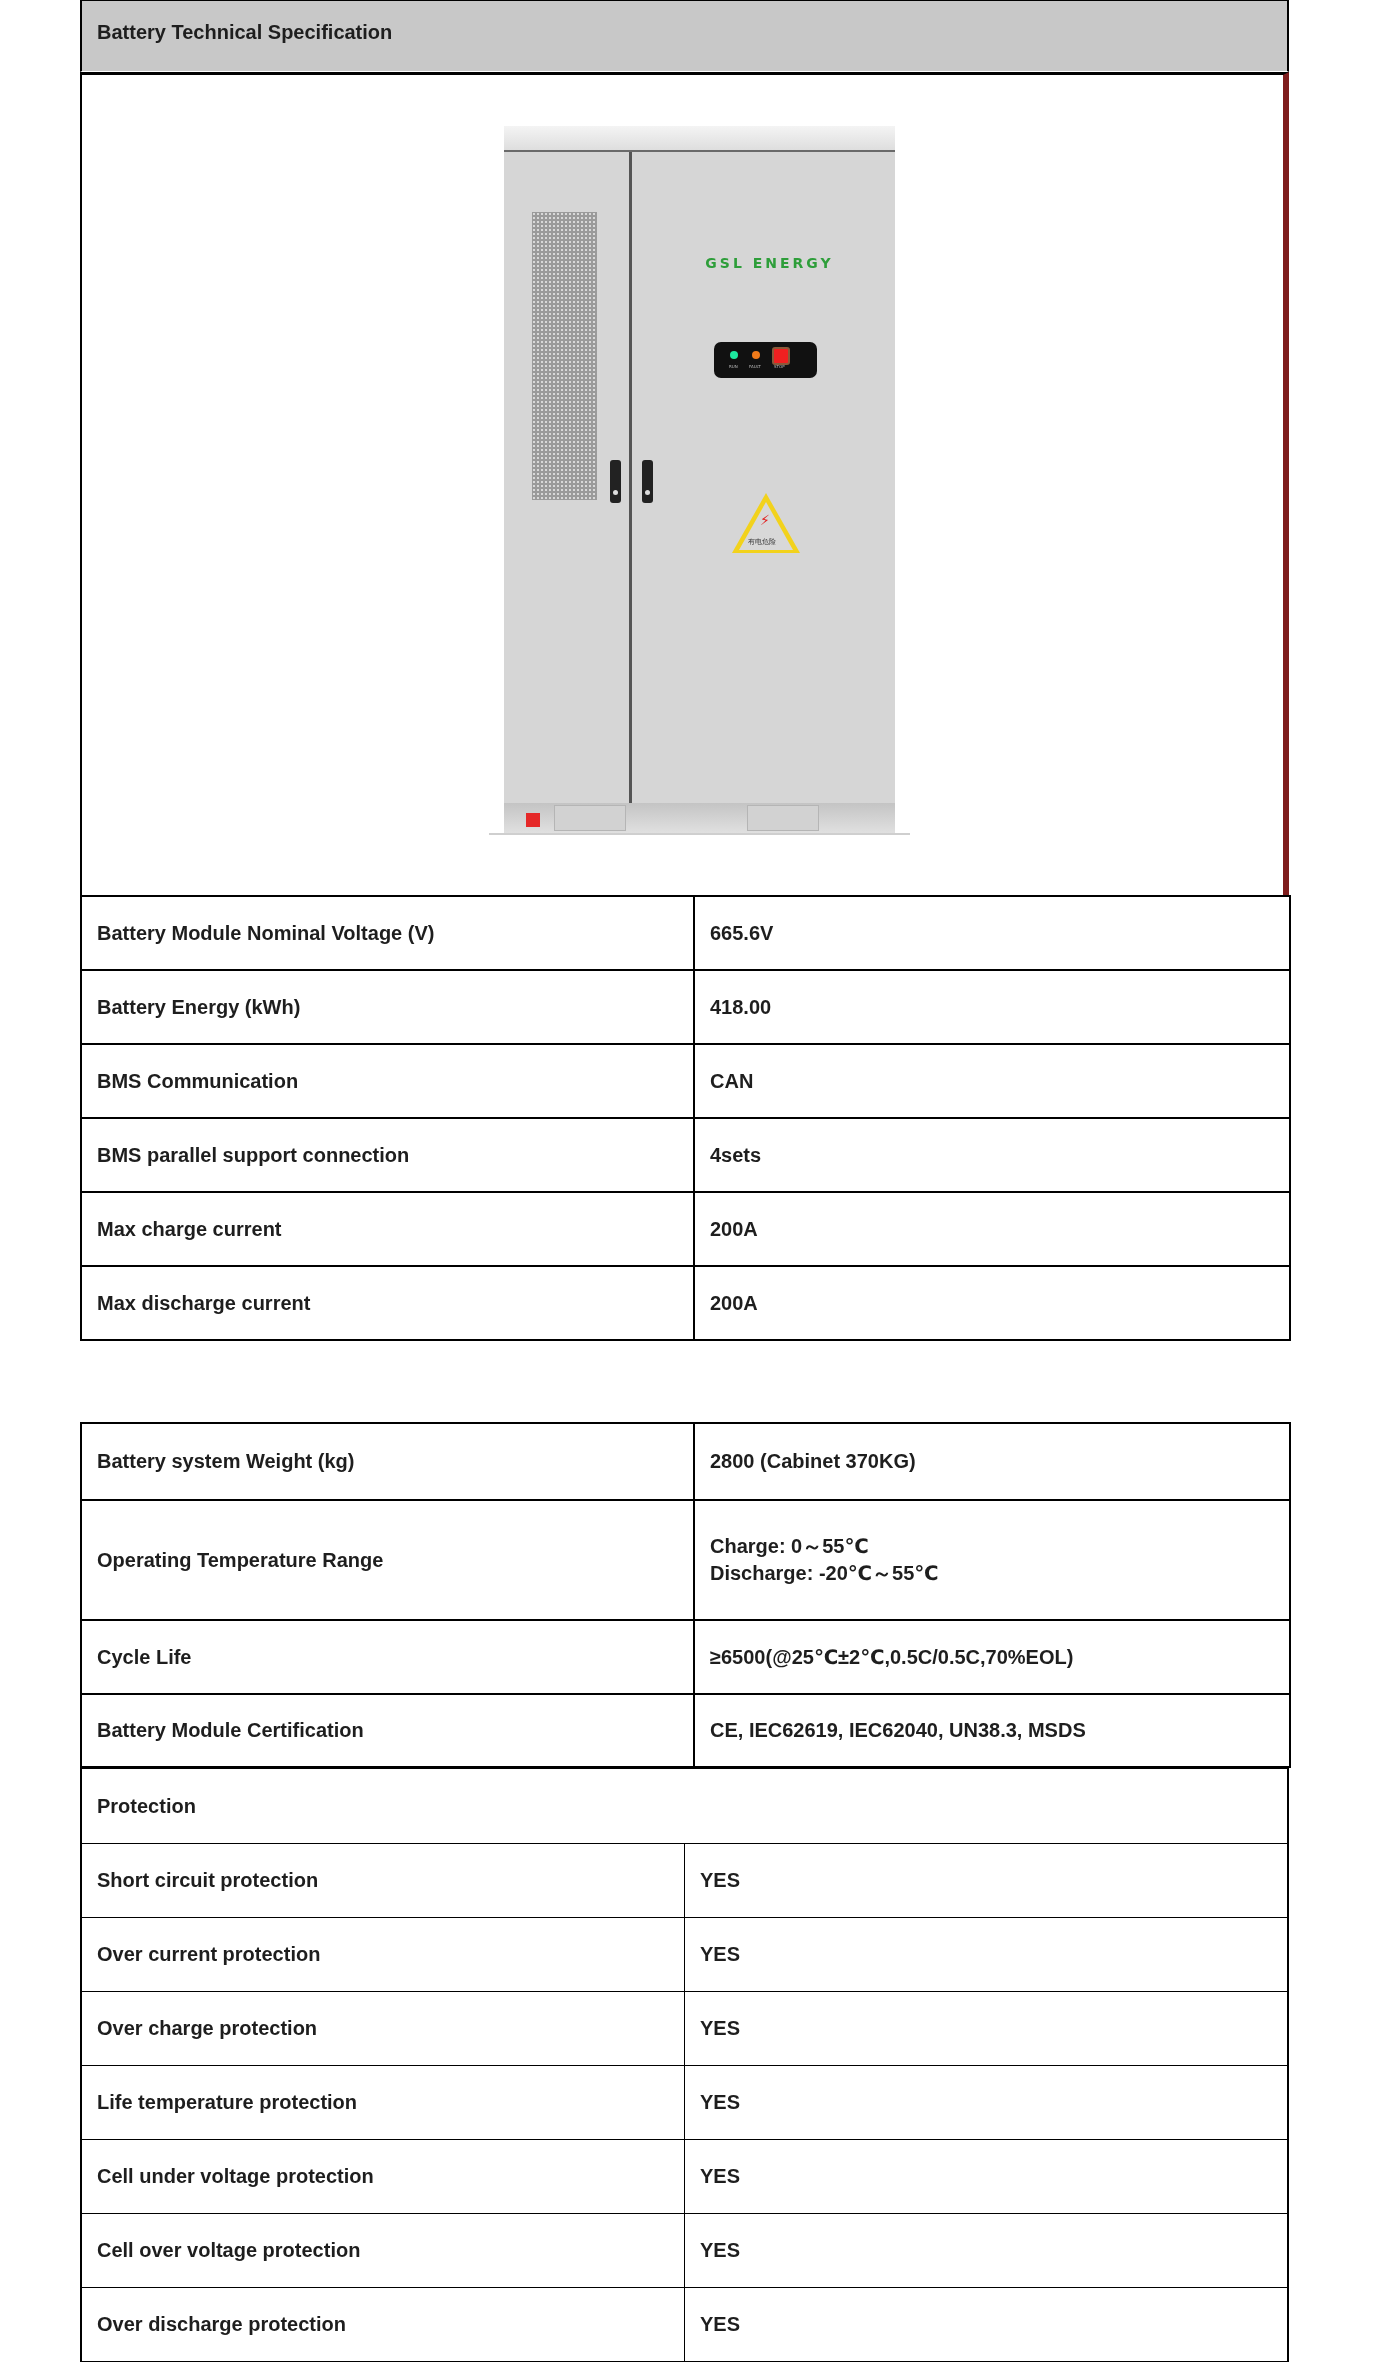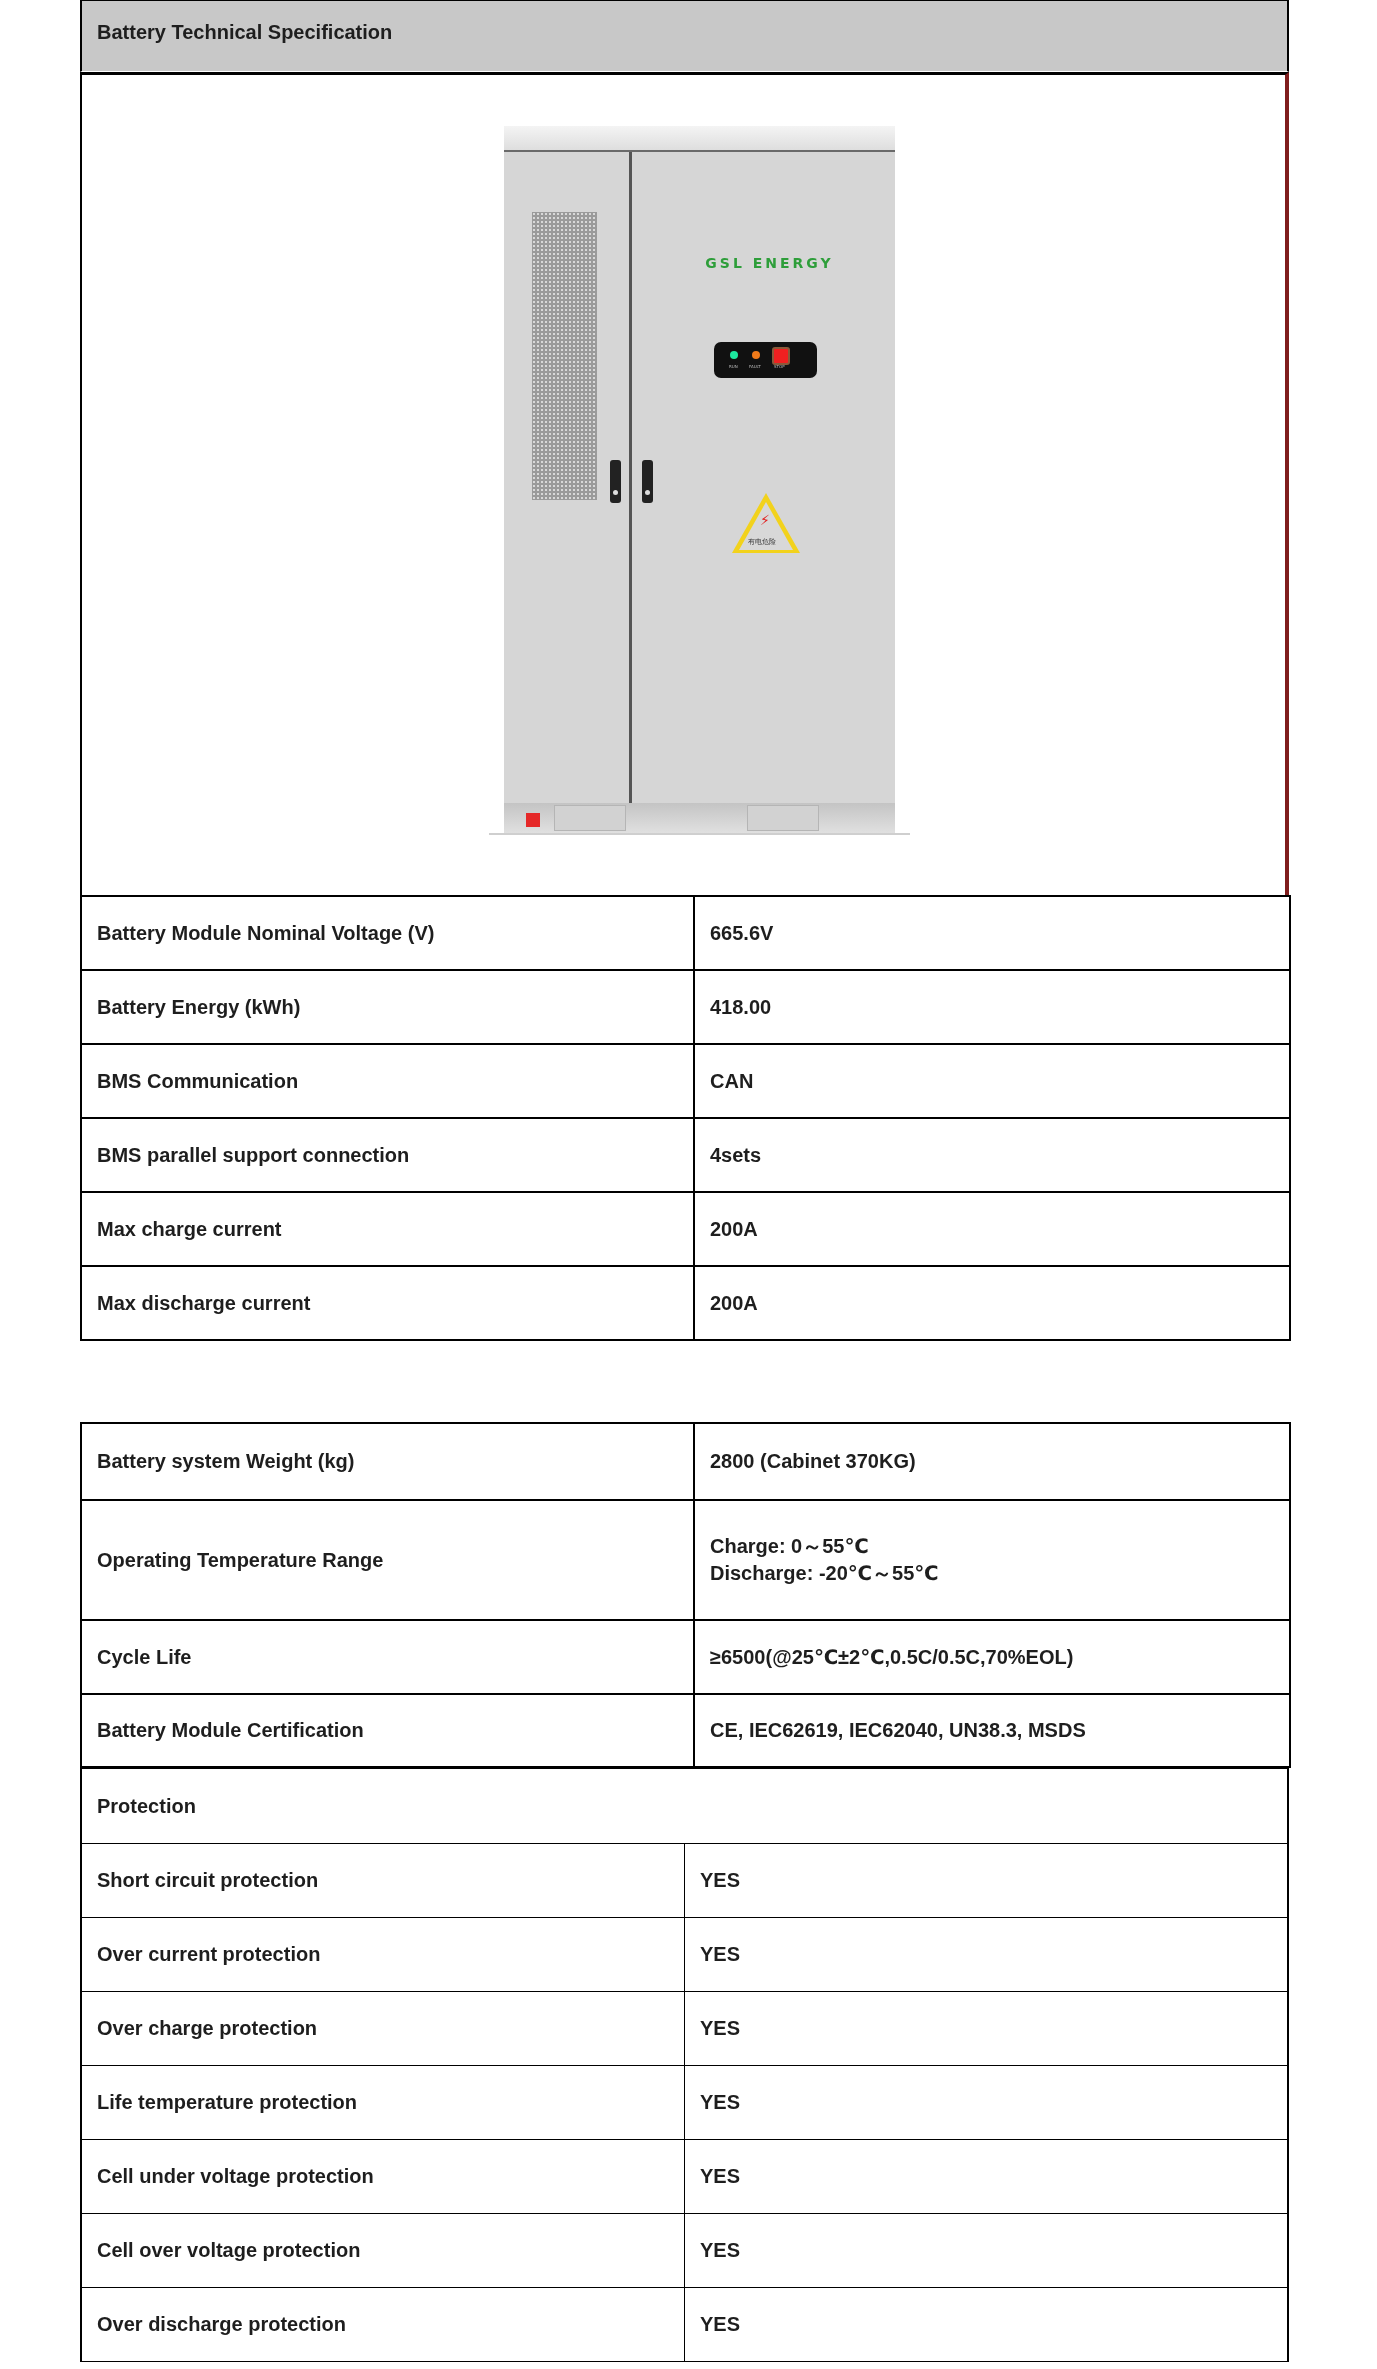--- a/index.html
+++ b/index.html
@@ -14,21 +14,21 @@
     height: 72px; background: #c8c8c8;
     border-left: 2px solid #000; border-right: 2px solid #000; border-top: 1px solid #000;
     box-sizing: border-box; position: relative;
     border-bottom: 1px solid #fff;
   }
   .header .title {
     position: absolute; left: 15px; top: 20px;
     font-weight: bold; font-size: 20px; color: #1e1e1e;
   }
   .image-cell {
-    height: 823px; border-left: 2px solid #000; border-right: 4px solid #7f1d1d;
+    height: 823px; border-left: 2px solid #000; border-right: 6px solid #7f1d1d;
     border-top: 3px solid #000; box-sizing: border-box; position: relative; background: #fff;
   }
   table { border-collapse: collapse; width: 1209px; table-layout: fixed; }
   td {
     border: 2px solid #000; padding: 0 15px; font-weight: bold; font-size: 20px;
     color: #1e1e1e; box-sizing: border-box; vertical-align: middle;
   }
   td.label { width: 613px; }
   td.value { width: 596px; }
   .thin td { border-width: 1px; }

